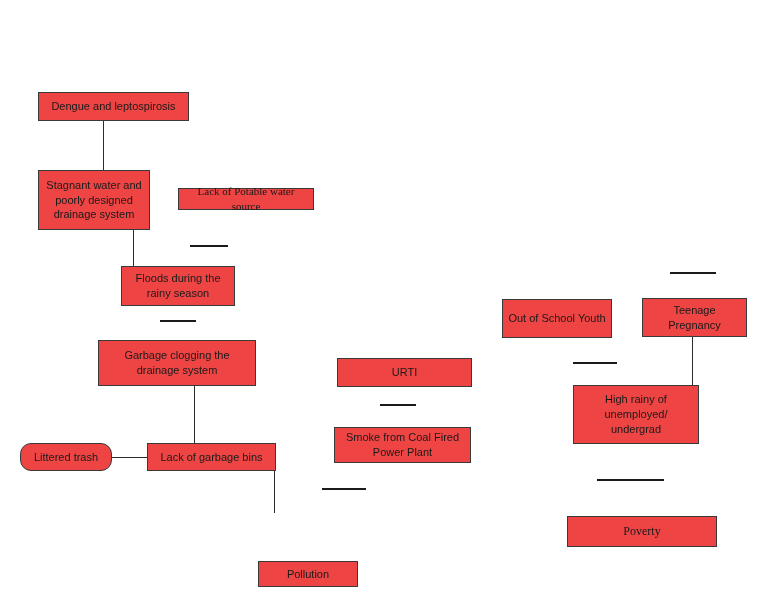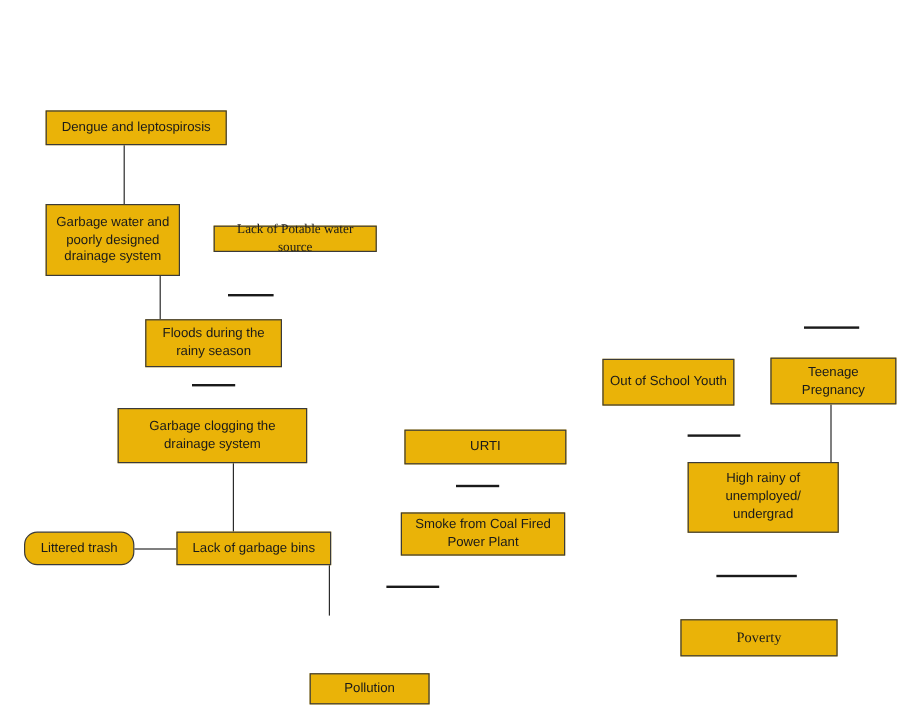--- a/index.html
+++ b/index.html
@@ -15,21 +15,21 @@
     position: relative;
     width: 768px;
     height: 594px;
     background: #ffffff;
     overflow: hidden;
   }
   .node {
     position: absolute;
     box-sizing: border-box;
     border: 1px solid #3a3a3a;
-    background: #eab308;
+    background: #ef4444;
     display: flex;
     align-items: center;
     justify-content: center;
     text-align: center;
     font-size: 11px;
     line-height: 1.35;
     color: #1a1a1a;
     padding: 2px 4px;
     z-index: 2;
   }
@@ -69,21 +69,21 @@
     <div class="dash" style="left: 160px; top: 320px; width: 36px;"></div>
     <div class="dash" style="left: 380px; top: 404px; width: 36px;"></div>
     <div class="dash" style="left: 322px; top: 488px; width: 44px;"></div>
     <div class="dash" style="left: 670px; top: 272px; width: 46px;"></div>
     <div class="dash" style="left: 573px; top: 362px; width: 44px;"></div>
     <div class="dash" style="left: 597px; top: 479px; width: 67px;"></div>
     <div class="node" style="left: 38px; top: 92px; width: 151px; height: 29px;">
       <span>Dengue and leptospirosis</span>
     </div>
     <div class="node" style="left: 38px; top: 170px; width: 112px; height: 60px;">
-      <span>Garbage water and poorly designed drainage system</span>
+      <span>Stagnant water and poorly designed drainage system</span>
     </div>
     <div class="node" style="left: 178px; top: 188px; width: 136px; height: 22px; font-family: Liberation Serif, serif;">
       <span>Lack of Potable water source</span>
     </div>
     <div class="node" style="left: 121px; top: 266px; width: 114px; height: 40px;">
       <span>Floods during the rainy season</span>
     </div>
     <div class="node" style="left: 98px; top: 340px; width: 158px; height: 46px;">
       <span>Garbage clogging the drainage system</span>
     </div>
@@ -104,16 +104,16 @@
     </div>
     <div class="node" style="left: 502px; top: 299px; width: 110px; height: 39px;">
       <span>Out of School Youth</span>
     </div>
     <div class="node" style="left: 642px; top: 298px; width: 105px; height: 39px;">
       <span>Teenage Pregnancy</span>
     </div>
     <div class="node" style="left: 573px; top: 385px; width: 126px; height: 59px;">
       <span>High rainy of unemployed/ undergrad</span>
     </div>
-    <div class="node serif" style="left: 567px; top: 516px; width: 131px; height: 31px;">
+    <div class="node serif" style="left: 567px; top: 516px; width: 150px; height: 31px;">
       <span>Poverty</span>
     </div>
   </div>
 
 </body></html>

